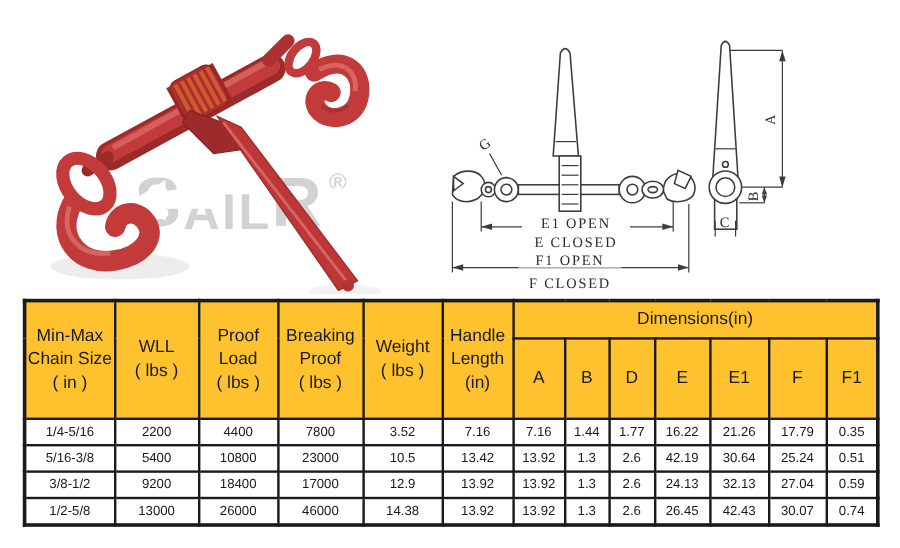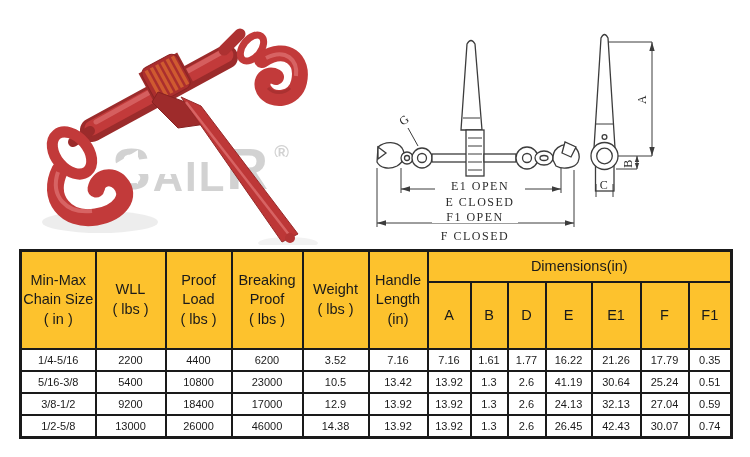--- a/index.html
+++ b/index.html
@@ -241,42 +241,42 @@
             <th class="sub">E1</th>
             <th class="sub">F</th>
             <th class="sub">F1</th>
           </tr>
       </thead>
       <tbody id="spec-tbody">
           <tr>
             <td>1/4-5/16</td>
             <td>2200</td>
             <td>4400</td>
-            <td>6200</td>
+            <td>7800</td>
             <td>3.52</td>
             <td>7.16</td>
             <td>7.16</td>
-            <td>1.61</td>
+            <td>1.44</td>
             <td>1.77</td>
             <td>16.22</td>
             <td>21.26</td>
             <td>17.79</td>
             <td>0.35</td>
           </tr>
           <tr>
             <td>5/16-3/8</td>
             <td>5400</td>
             <td>10800</td>
             <td>23000</td>
             <td>10.5</td>
             <td>13.42</td>
             <td>13.92</td>
             <td>1.3</td>
             <td>2.6</td>
-            <td>41.19</td>
+            <td>42.19</td>
             <td>30.64</td>
             <td>25.24</td>
             <td>0.51</td>
           </tr>
           <tr>
             <td>3/8-1/2</td>
             <td>9200</td>
             <td>18400</td>
             <td>17000</td>
             <td>12.9</td>

